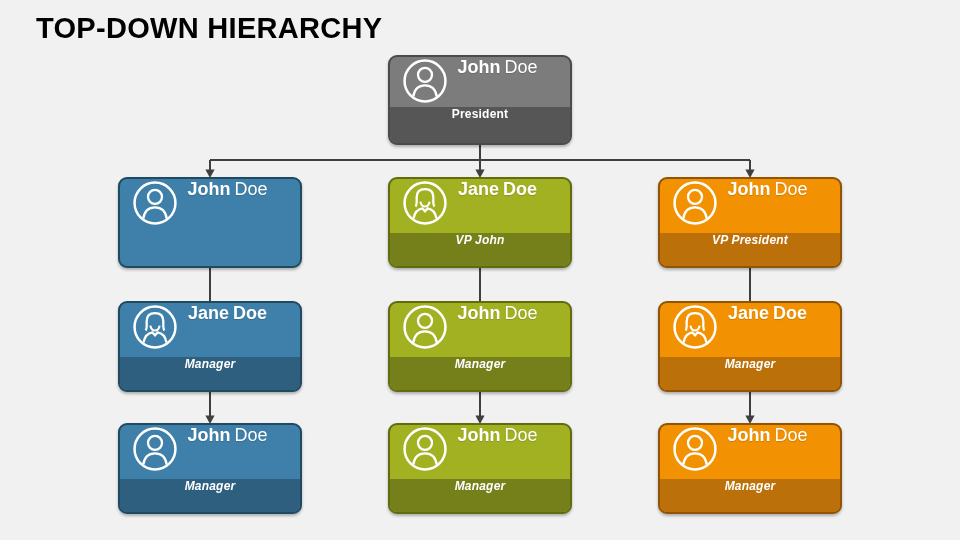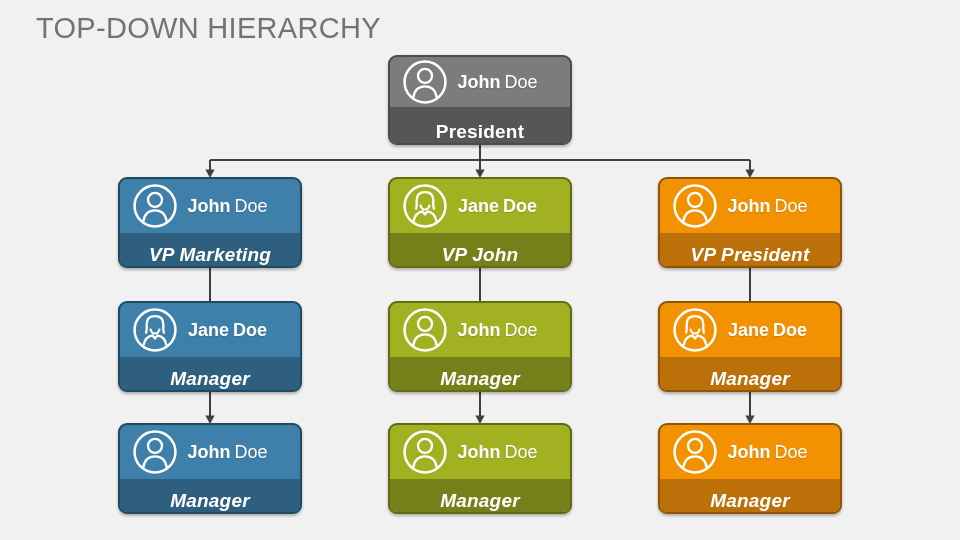--- a/index.html
+++ b/index.html
@@ -3,40 +3,40 @@
 <meta charset="utf-8">
 <style>
   html,body{margin:0;padding:0}
   body{
     width:960px;height:540px;position:relative;overflow:hidden;
     background:#F1F1F1;
     font-family:"Liberation Sans",sans-serif;
   }
   .title{
     position:absolute;left:36px;top:12px;
-    font-size:29px;font-weight:400;color:#737373;letter-spacing:.3px;
+    font-size:29px;font-weight:700;color:#000000;letter-spacing:.3px;
   }
   #connectors{position:absolute;left:0;top:0;pointer-events:none}
 
   .node{
     position:absolute;width:184px;height:91px;border-radius:9px;
     border:2px solid;box-sizing:border-box;
     display:flex;flex-direction:column;color:#fff;
     box-shadow:0 2px 3px rgba(0,0,0,.28);
   }
-  .name-sec{flex:1;display:flex;align-items:center;padding-left:11px;border-radius:7px 7px 0 0;min-height:0}
+  .name-sec{flex:1;display:flex;align-items:flex-start;padding-left:11px;border-radius:7px 7px 0 0;min-height:0}
   .avatar{width:48px;height:48px;color:#fff;flex:0 0 auto;display:block}
   .avatar svg{width:100%;height:100%;display:block}
   .name{flex:1;text-align:center;padding-right:24px;font-size:18px;font-weight:700;white-space:nowrap;text-shadow:0 1px 1px rgba(0,0,0,.15)}
   .last-name{font-weight:400;margin-left:4px}
   .name[data-last-weight="bold"] .last-name{font-weight:700}
   .band{
     height:33px;flex:0 0 auto;border-radius:0 0 7px 7px;
-    display:flex;align-items:flex-end;justify-content:center;
-    font-size:19px;font-weight:700;letter-spacing:.2px;
+    display:flex;align-items:flex-start;justify-content:center;
+    font-size:12px;font-weight:700;letter-spacing:.2px;
   }
   .band[data-role-style="italic"]{font-style:italic}
 
   [data-palette="gray"]{background:#7C7C7C;border-color:#4B4B4B}
   [data-palette="gray"] .band{background:#565656}
   [data-palette="blue"]{background:#3E80A9;border-color:#1F4A61}
   [data-palette="blue"] .band{background:#2E5F7E}
   [data-palette="green"]{background:#A2B122;border-color:#626B10}
   [data-palette="green"] .band{background:#75801B}
   [data-palette="orange"]{background:#F29101;border-color:#8F5404}
@@ -99,23 +99,20 @@
     <span class="avatar">
       <svg class="icon-male">
           <use href="#sym-male"></use>
         </svg>
 
     </span>
     <span class="name" data-last-weight="regular">
       <span class="first-name">John</span><span class="last-name">Doe</span>
     </span>
   </div>
-  <div class="band" data-role-style="italic">
-    <span>VP Marketing</span>
-  </div>
 </div>
 
 <div class="node r1c2" data-palette="green">
   <div class="name-sec" data-gender="female">
     <span class="avatar">
 
       <svg class="icon-female">
           <use href="#sym-female"></use>
         </svg>
     </span>

